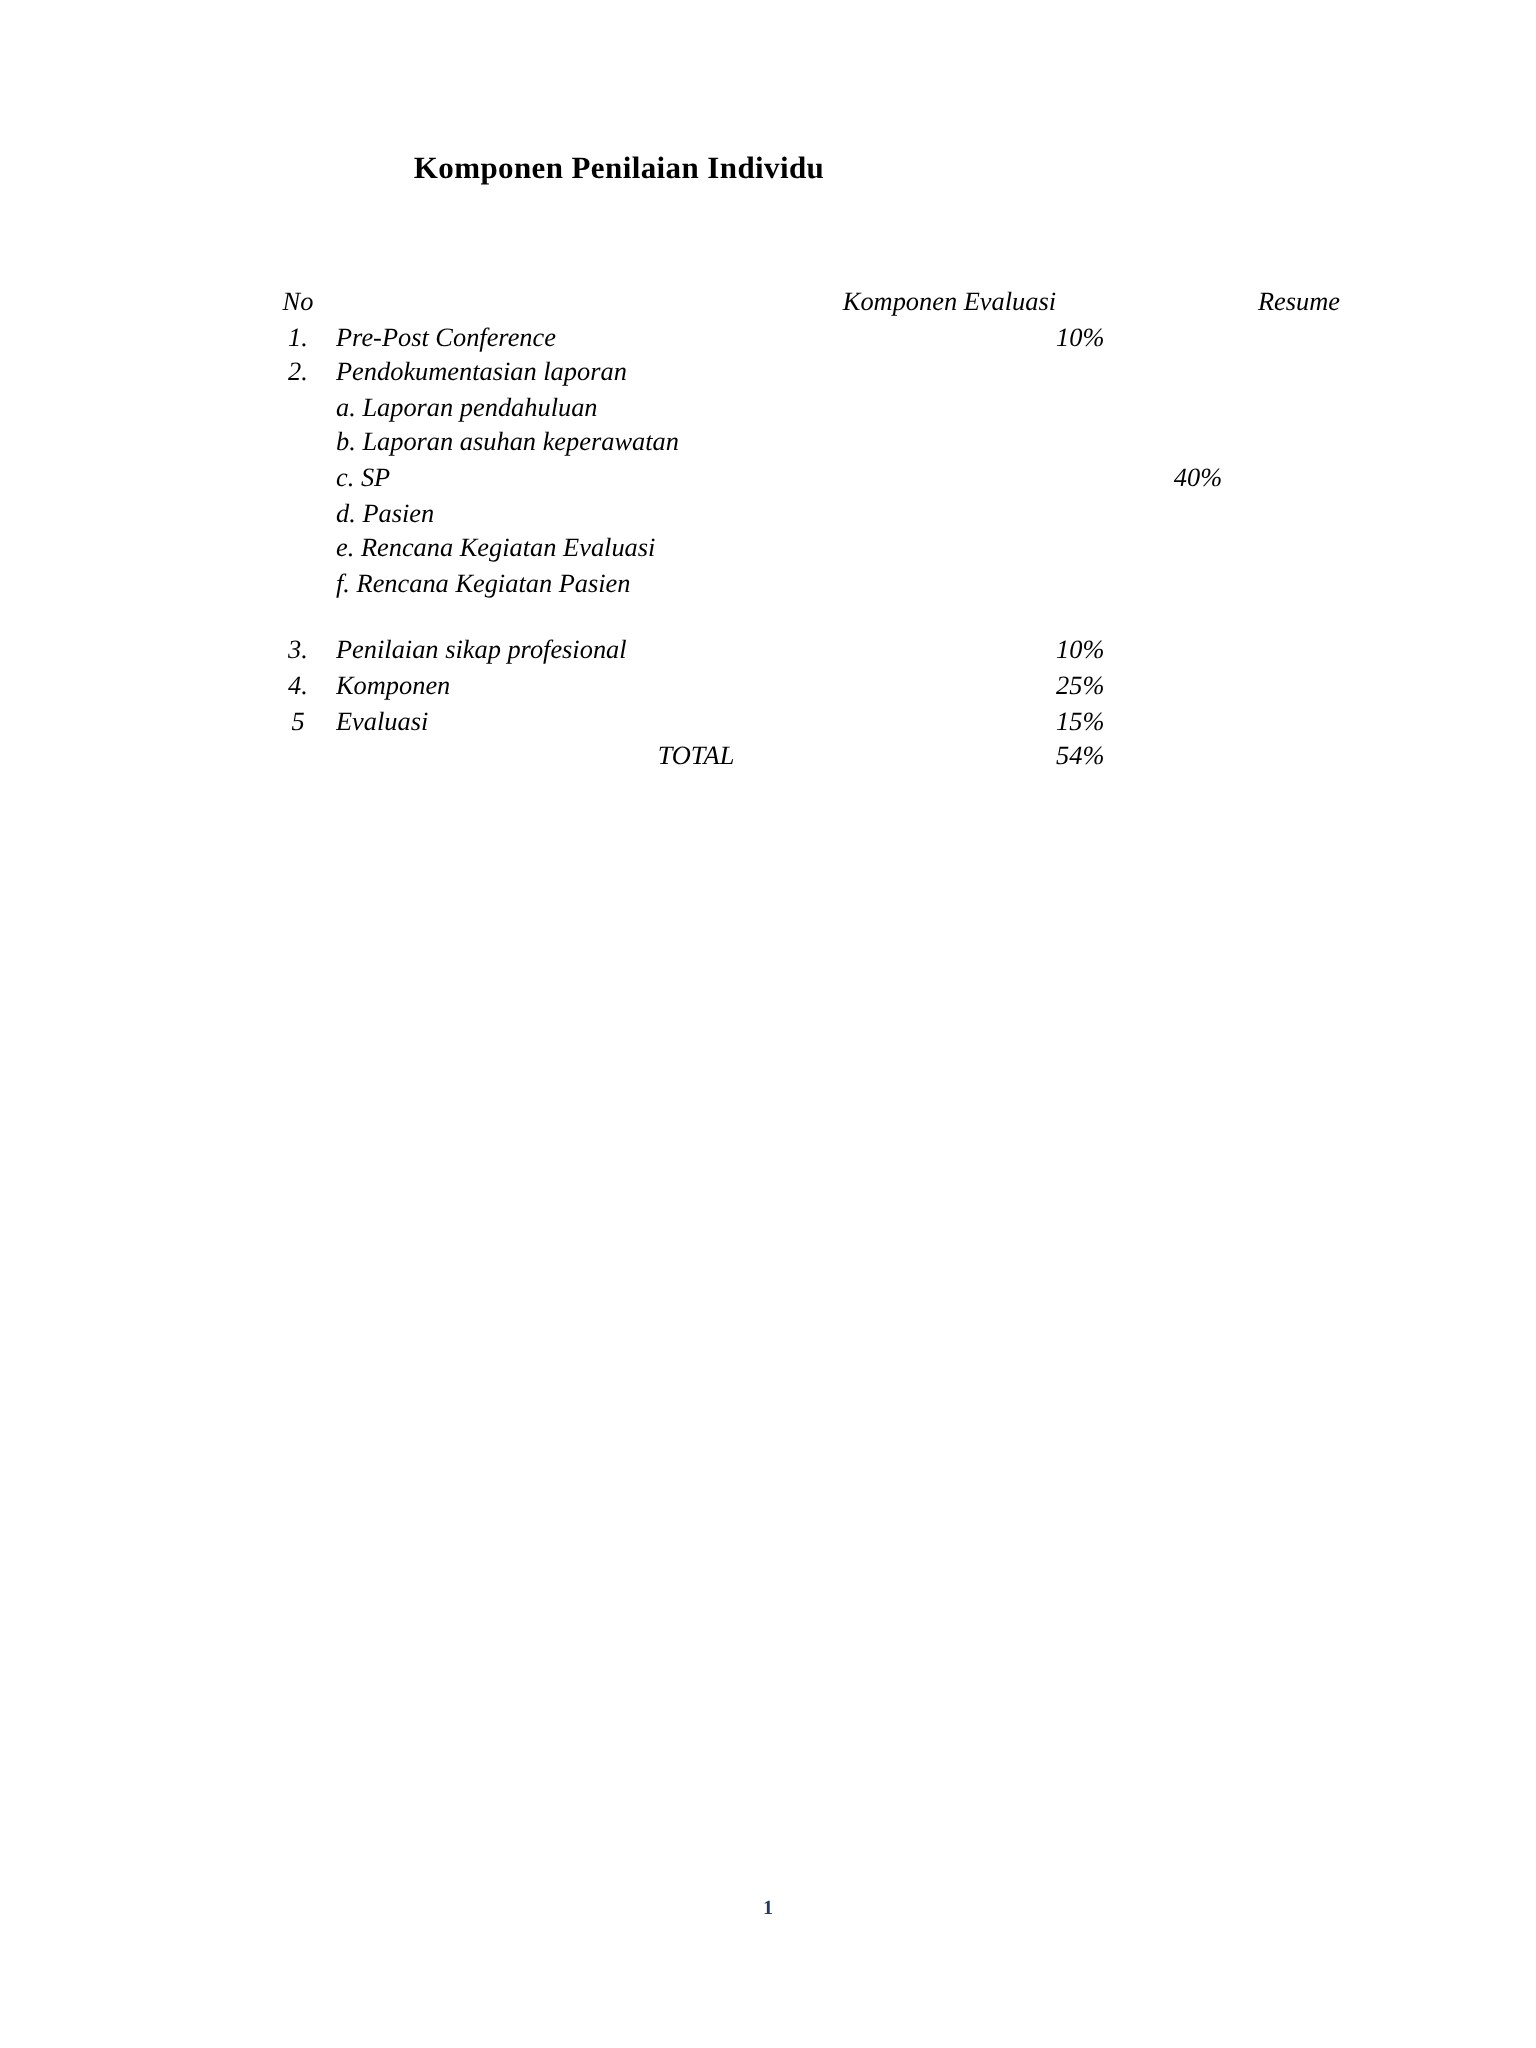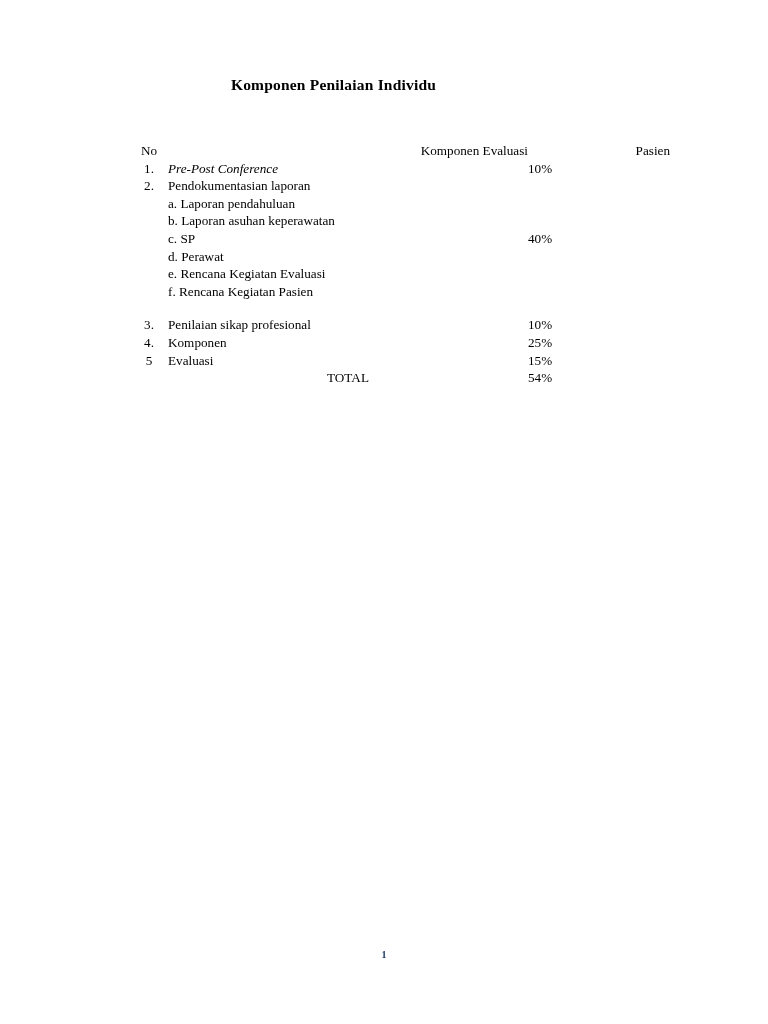--- a/index.html
+++ b/index.html
@@ -20,21 +20,20 @@
   
   #doc-title {
     position: absolute;
     top: 76px;
     left: 0;
     width: 619px;
     text-align: center;
     font-size: 15.5px;
     font-weight: bold;
     letter-spacing: 0.2px;
-    margin-left: 24px;
   }
 
   
   #grade-table {
     position: absolute;
     left: 130px;
     top: 142px;
     width: 540px;
     border-collapse: collapse;
     font-size: 13.2px;
@@ -52,20 +51,21 @@
   .col-no    { width: 38px;  }
   .col-comp  { width: 360px; }
   .col-bobot { width: 142px; }
 
   
   .cell {
     height: 17.6px;
     line-height: 17.6px;
     white-space: nowrap;
     overflow: hidden;
+    font-style: italic;
   }
   .c-no {
     text-align: center;
   }
   .c-comp {
     padding-left: 9px;
   }
   .c-bobot {
     text-align: left;
   }
@@ -81,21 +81,21 @@
     font-weight: bold;
   }
   .hdr-center { text-align: right; }
 
   .italic { font-style: italic; }
   .bold   { font-weight: bold; }
   .center { text-align: center; }
 
   
   .merged-bobot {
-    text-align: left;
+    text-align: center;
     vertical-align: middle;
   }
 
   
   .spacer-cell {
     height: 14px;
   }
 
   
   #page-number {
@@ -118,21 +118,21 @@
   <colgroup>
     <col class="col-no">
     <col class="col-comp">
     <col class="col-bobot">
   </colgroup>
 
   <thead>
     <tr>
       <th class="cell c-no hdr rule-top rule-bottom">No</th>
       <th class="cell hdr hdr-center rule-top rule-bottom">Komponen Evaluasi</th>
-      <th class="cell hdr hdr-center rule-top rule-bottom">Pasien</th>
+      <th class="cell hdr hdr-center rule-top rule-bottom">Resume</th>
     </tr>
   </thead>
 
   <tbody>
 
     <tr>
       <td class="cell c-no rule-bottom-light">1.</td>
       <td class="cell c-comp italic rule-bottom-light">Pre-Post Conference</td>
       <td class="cell c-bobot rule-bottom-light">10%</td>
     </tr>
@@ -153,21 +153,21 @@
       <td class="cell c-comp rule-bottom-thin">b. Laporan asuhan keperawatan</td>
     </tr>
 
     <tr>
       <td class="cell c-no rule-bottom-thin"></td>
       <td class="cell c-comp rule-bottom-thin">c. SP</td>
     </tr>
 
     <tr>
       <td class="cell c-no rule-bottom-thin"></td>
-      <td class="cell c-comp rule-bottom-thin">d. Perawat</td>
+      <td class="cell c-comp rule-bottom-thin">d. Pasien</td>
     </tr>
 
     <tr>
       <td class="cell c-no rule-bottom-light"></td>
       <td class="cell c-comp rule-bottom-light">e. Rencana Kegiatan Evaluasi</td>
     </tr>
 
     <tr>
       <td class="cell c-no"></td>
       <td class="cell c-comp">f. Rencana Kegiatan Pasien</td>

